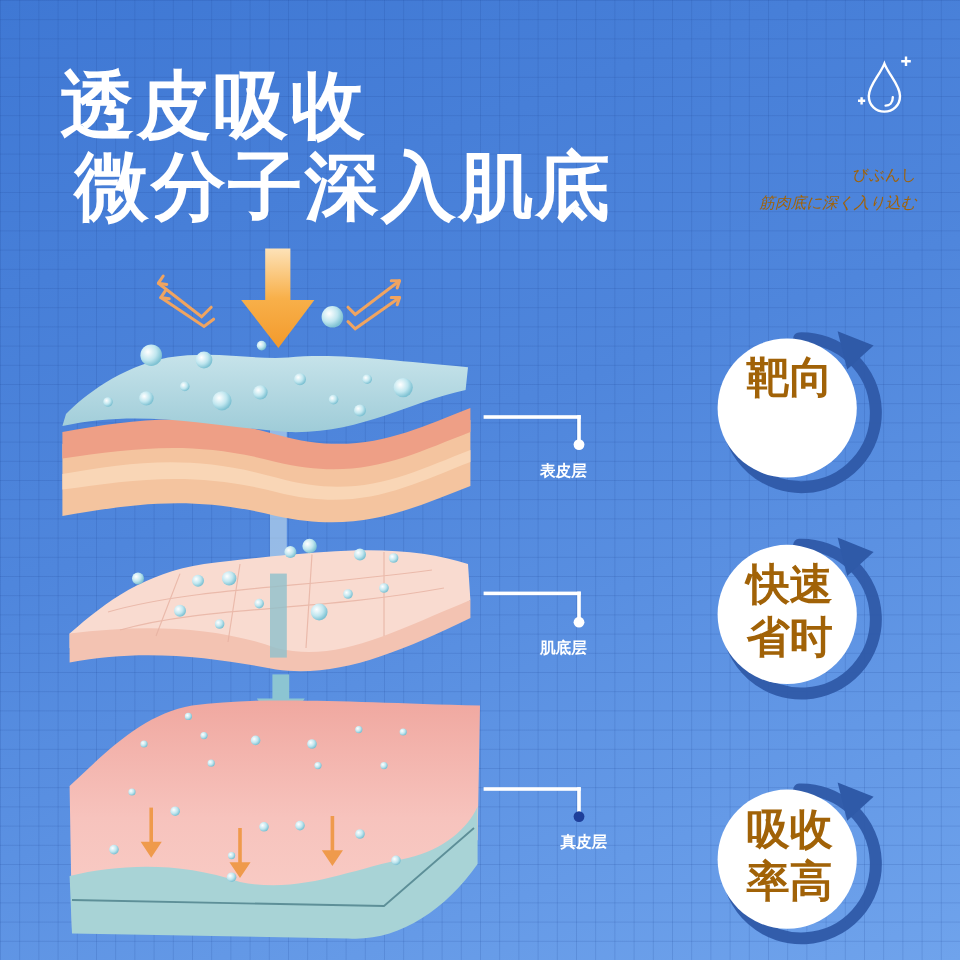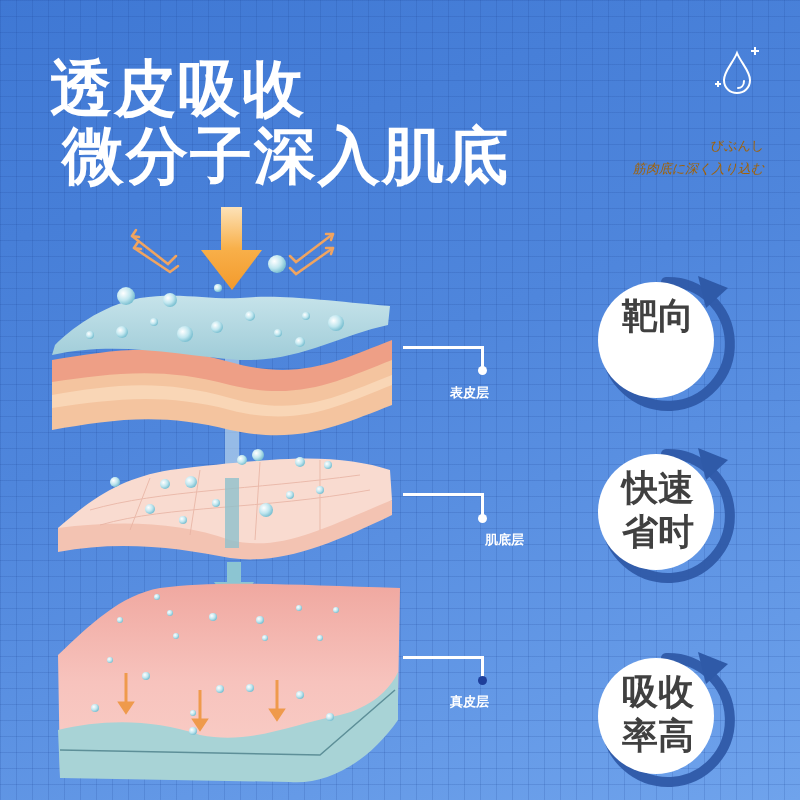--- a/index.html
+++ b/index.html
@@ -29,21 +29,21 @@
     position: absolute; right: 36px; color: #a16207; font-size: 13px; text-align: right;
     font-family: "DejaVu Serif", serif;
   }
   .jp-sub.a { top: 137px; }
   .jp-sub.b { top: 160px; font-style: italic; }
 
   .badge { position: absolute; left: 588px; width: 150px; height: 145px; }
   .badge svg { position: absolute; inset: 0; }
   .badge .txt {
     position: absolute; left: 20px; top: 26px; width: 100px;
-    color: #404040; font-weight: bold; font-size: 36px; line-height: 44px;
+    color: #a16207; font-weight: bold; font-size: 36px; line-height: 44px;
     text-align: center; letter-spacing: 0px;
   }
   .b1 { top: 268px; }
   .b2 { top: 440px; }
   .b3 { top: 644px; }
 
   .callout { position: absolute; }
   .callout .hline { position: absolute; height: 3px; background: #fff; }
   .callout .vline { position: absolute; width: 3px; background: #fff; }
   .callout .dot { position: absolute; width: 9px; height: 9px; border-radius: 50%; background: #fff; }
@@ -199,27 +199,27 @@
 <div class="callout">
   <div class="hline" style="left:403px;top:346px;width:81px;"></div>
   <div class="vline" style="left:481px;top:346px;height:24px;"></div>
   <div class="dot" style="left:478px;top:366px;"></div>
   <div class="label" style="left:450px;top:384px;">表皮层</div>
 </div>
 <div class="callout">
   <div class="hline" style="left:403px;top:493px;width:81px;"></div>
   <div class="vline" style="left:481px;top:493px;height:24px;"></div>
   <div class="dot" style="left:478px;top:514px;"></div>
-  <div class="label" style="left:450px;top:531px;padding-left:35px;">肌底层</div>
+  <div class="label" style="left:450px;top:531px;">肌底层</div>
 </div>
 <div class="callout">
   <div class="hline" style="left:403px;top:656px;width:81px;"></div>
   <div class="vline" style="left:481px;top:656px;height:24px;"></div>
   <div class="dot" style="left:478px;top:676px;background:#1e3f9a;"></div>
-  <div class="label" style="left:450px;top:693px;">真皮层</div>
+  <div class="label" style="left:450px;top:693px;padding-left:17px;">真皮层</div>
 </div>
 
 <div class="badge b1">
   <svg width="150" height="145" viewBox="0 0 150 145">
     <path d="M78 14 A62 62 0 1 1 18 80" fill="none" stroke="#2f5aa8" stroke-width="10" stroke-linecap="round" opacity="0.95"></path>
     <path d="M110 8 L140 20 L118 40 Z" fill="#2f5aa8"></path>
     <circle cx="68" cy="72" r="58" fill="#ffffff"></circle>
   </svg>
   <div class="txt">
       <div>靶向</div>

